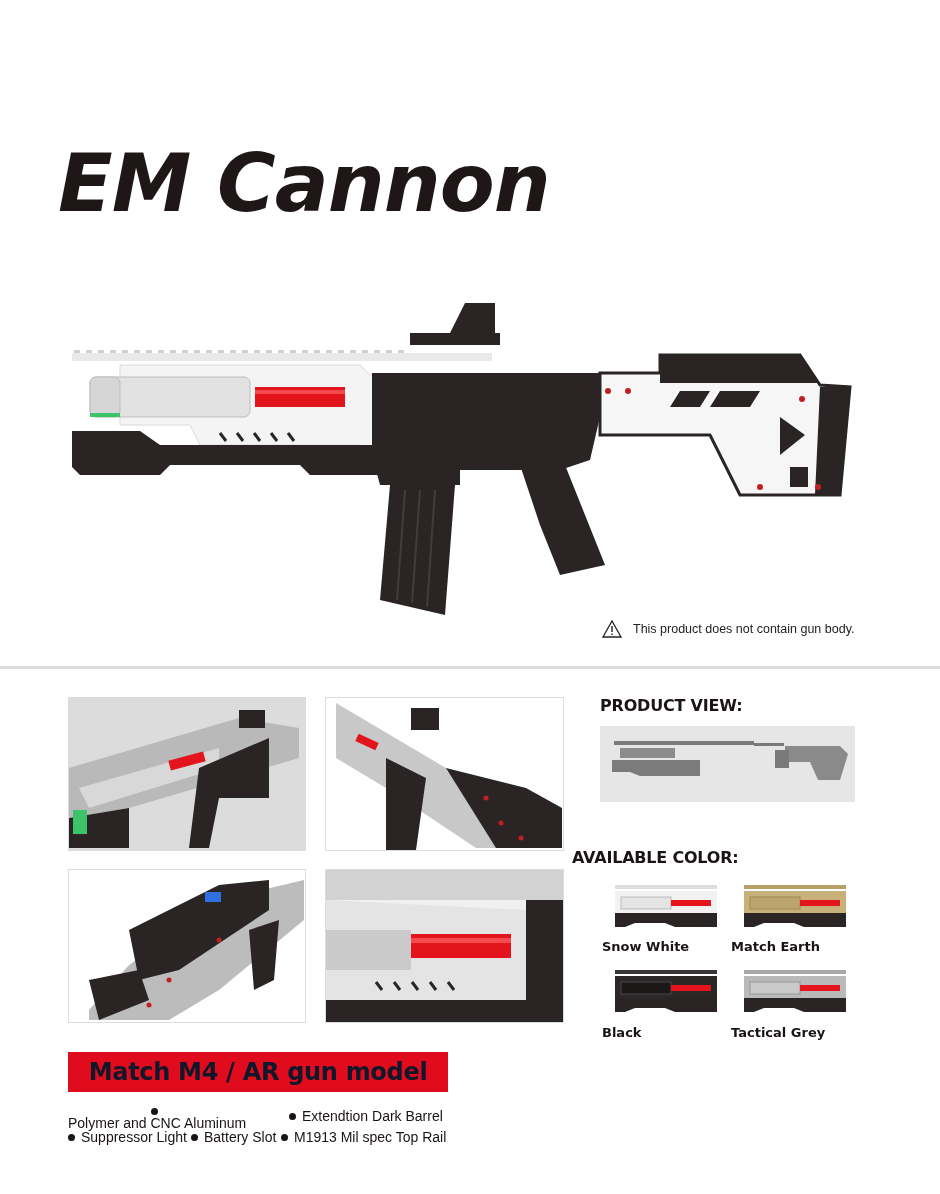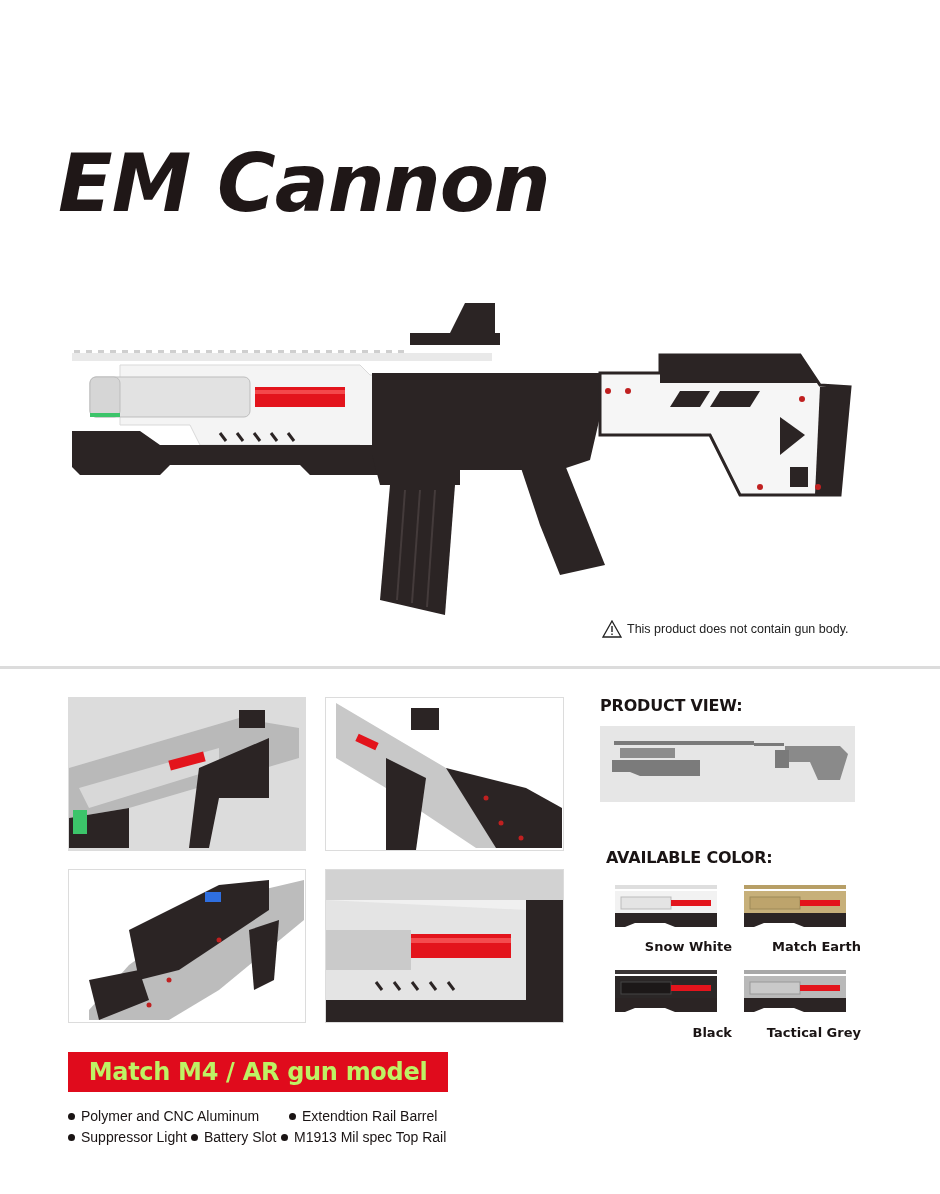--- a/index.html
+++ b/index.html
@@ -1,34 +1,34 @@
 <!DOCTYPE html>
 <html><head>
 <meta charset="utf-8">
 <style>
   html, body { margin:0; padding:0; }
   body { width:940px; height:1194px; background:#ffffff; position:relative; overflow:hidden; font-family:"Liberation Sans", sans-serif; color:#1a1414; }
   .abs { position:absolute;margin-top:40px; }
   .title { left:58px; top:104px; font-family:"DejaVu Sans", sans-serif; font-weight:bold; font-style:italic; font-size:80px; letter-spacing:-1px; color:#1f1717; line-height:1; }
   .hero { left:60px; top:255px; width:810px; height:330px; }
-  .disclaimer { left:602px; top:580px; font-size:12.5px; color:#222; display:flex; align-items:center; gap:5px; }
+  .disclaimer { left:602px; top:580px; font-size:12.5px; color:#222; display:flex; align-items:center; gap:11px; }
   .divider { left:0; top:626px; width:940px; height:3px; background:#dcdcdc; }
   .photo { border:1px solid #dcdcdc; overflow:hidden; }
   .photo svg { display:block; }
   .p1 { left:68px; top:657px; width:236px; height:152px; background:#dcdcdc; }
   .p2 { left:325px; top:657px; width:237px; height:152px; background:#fff; }
   .p3 { left:68px; top:829px; width:236px; height:152px; background:#fff; }
   .p4 { left:325px; top:829px; width:237px; height:152px; background:#f0f0f0; }
   .section-h { font-family:"DejaVu Sans", sans-serif; font-weight:bold; font-size:16px; color:#1a1414; letter-spacing:-0.2px; }
   .pv-h { left:600px; top:656px; }
   .pv-box { left:600px; top:686px; width:255px; height:76px; background:#e6e6e6; }
-  .ac-h { left:606px; top:808px; }
+  .ac-h { left:572px; top:808px; }
   .swatch { width:104px; height:46px; }
-  .sw-label { font-family:"DejaVu Sans", sans-serif; font-weight:bold; font-size:13px; text-align:right; width:130px; color:#1a1414; }
-  .banner { left:68px; top:1012px; width:380px; height:40px; background:#e00b1c; color:#bef264; font-family:"DejaVu Sans", sans-serif; font-weight:bold; font-size:24px; display:flex; align-items:center; justify-content:center; letter-spacing:-0.3px; }
+  .sw-label { font-family:"DejaVu Sans", sans-serif; font-weight:bold; font-size:13px; text-align:left; width:130px; color:#1a1414; }
+  .banner { left:68px; top:1012px; width:380px; height:40px; background:#e00b1c; color:#0f172a; font-family:"DejaVu Sans", sans-serif; font-weight:bold; font-size:24px; display:flex; align-items:center; justify-content:center; letter-spacing:-0.3px; }
   .feat { font-size:14px; color:#1a1414; display:flex; align-items:center; white-space:nowrap; }
   .bullet { display:inline-block; width:7px; height:7px; border-radius:50%; background:#1a1414; margin-right:6px; }
 </style>
 </head>
 <body>
 
 <div class="abs title">EM Cannon</div>
 
 <div class="abs hero" title="EM Cannon kit mounted on M4 rifle, side view (Snow White)">
   <svg width="810" height="330" viewBox="0 0 810 330">
@@ -239,27 +239,27 @@
     <rect x="0" y="8" width="102" height="22" fill="#b9b9b9"></rect>
     <rect x="6" y="14" width="50" height="12" fill="#c9c9c9" stroke="#999"></rect>
     <rect x="56" y="17" width="40" height="6" fill="#e3141c"></rect>
     <path d="M0 30 L102 30 L102 44 L60 44 L50 40 L20 40 L10 44 L0 44 Z" fill="#2b2424"></path>
   </svg>
 </div>
 <div class="abs sw-label" style="left:731px; top:985px;">Tactical Grey</div>
 
 <div class="abs banner">Match M4 / AR gun model</div>
 
-<div class="abs feat" style="left:68px; top:1068px;">
+<div class="abs feat" style="left:68px; top:1068px;flex-direction:column;">
   <span class="bullet"></span>
   <span>Polymer and CNC Aluminum</span>
 </div>
 <div class="abs feat" style="left:289px; top:1068px;">
   <span class="bullet"></span>
-  <span>Extendtion Rail Barrel</span>
+  <span>Extendtion Dark Barrel</span>
 </div>
 <div class="abs feat" style="left:68px; top:1089px;">
   <span class="bullet"></span>
   <span>Suppressor Light</span>
 </div>
 <div class="abs feat" style="left:191px; top:1089px;">
   <span class="bullet"></span>
   <span>Battery Slot</span>
 </div>
 <div class="abs feat" style="left:281px; top:1089px;">

